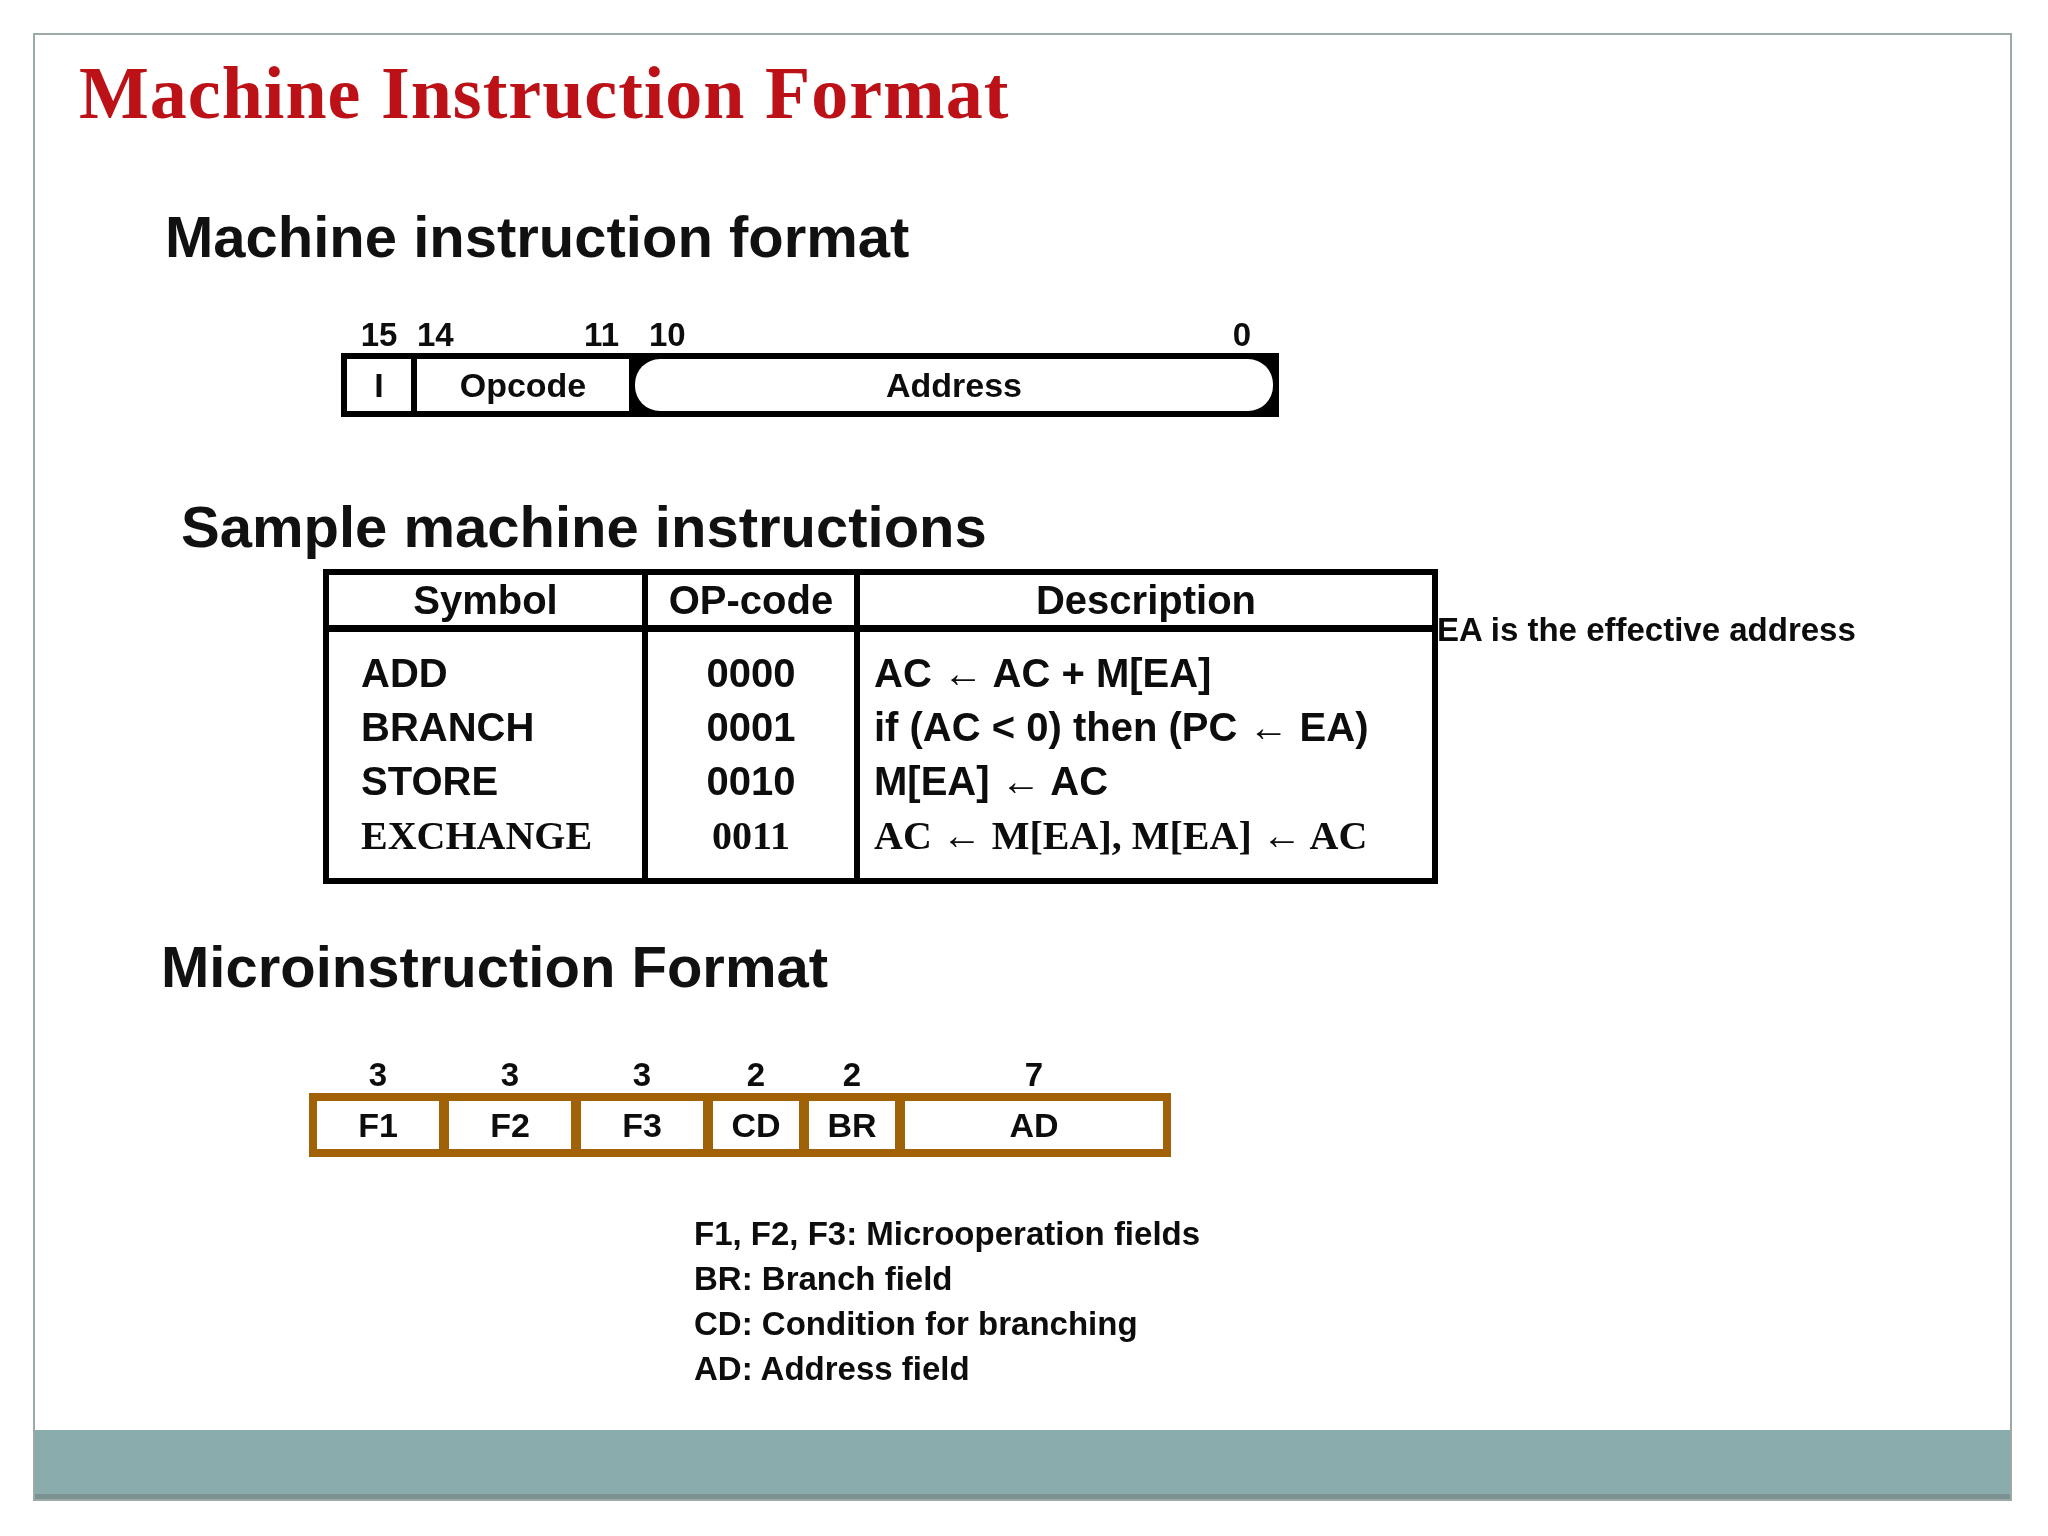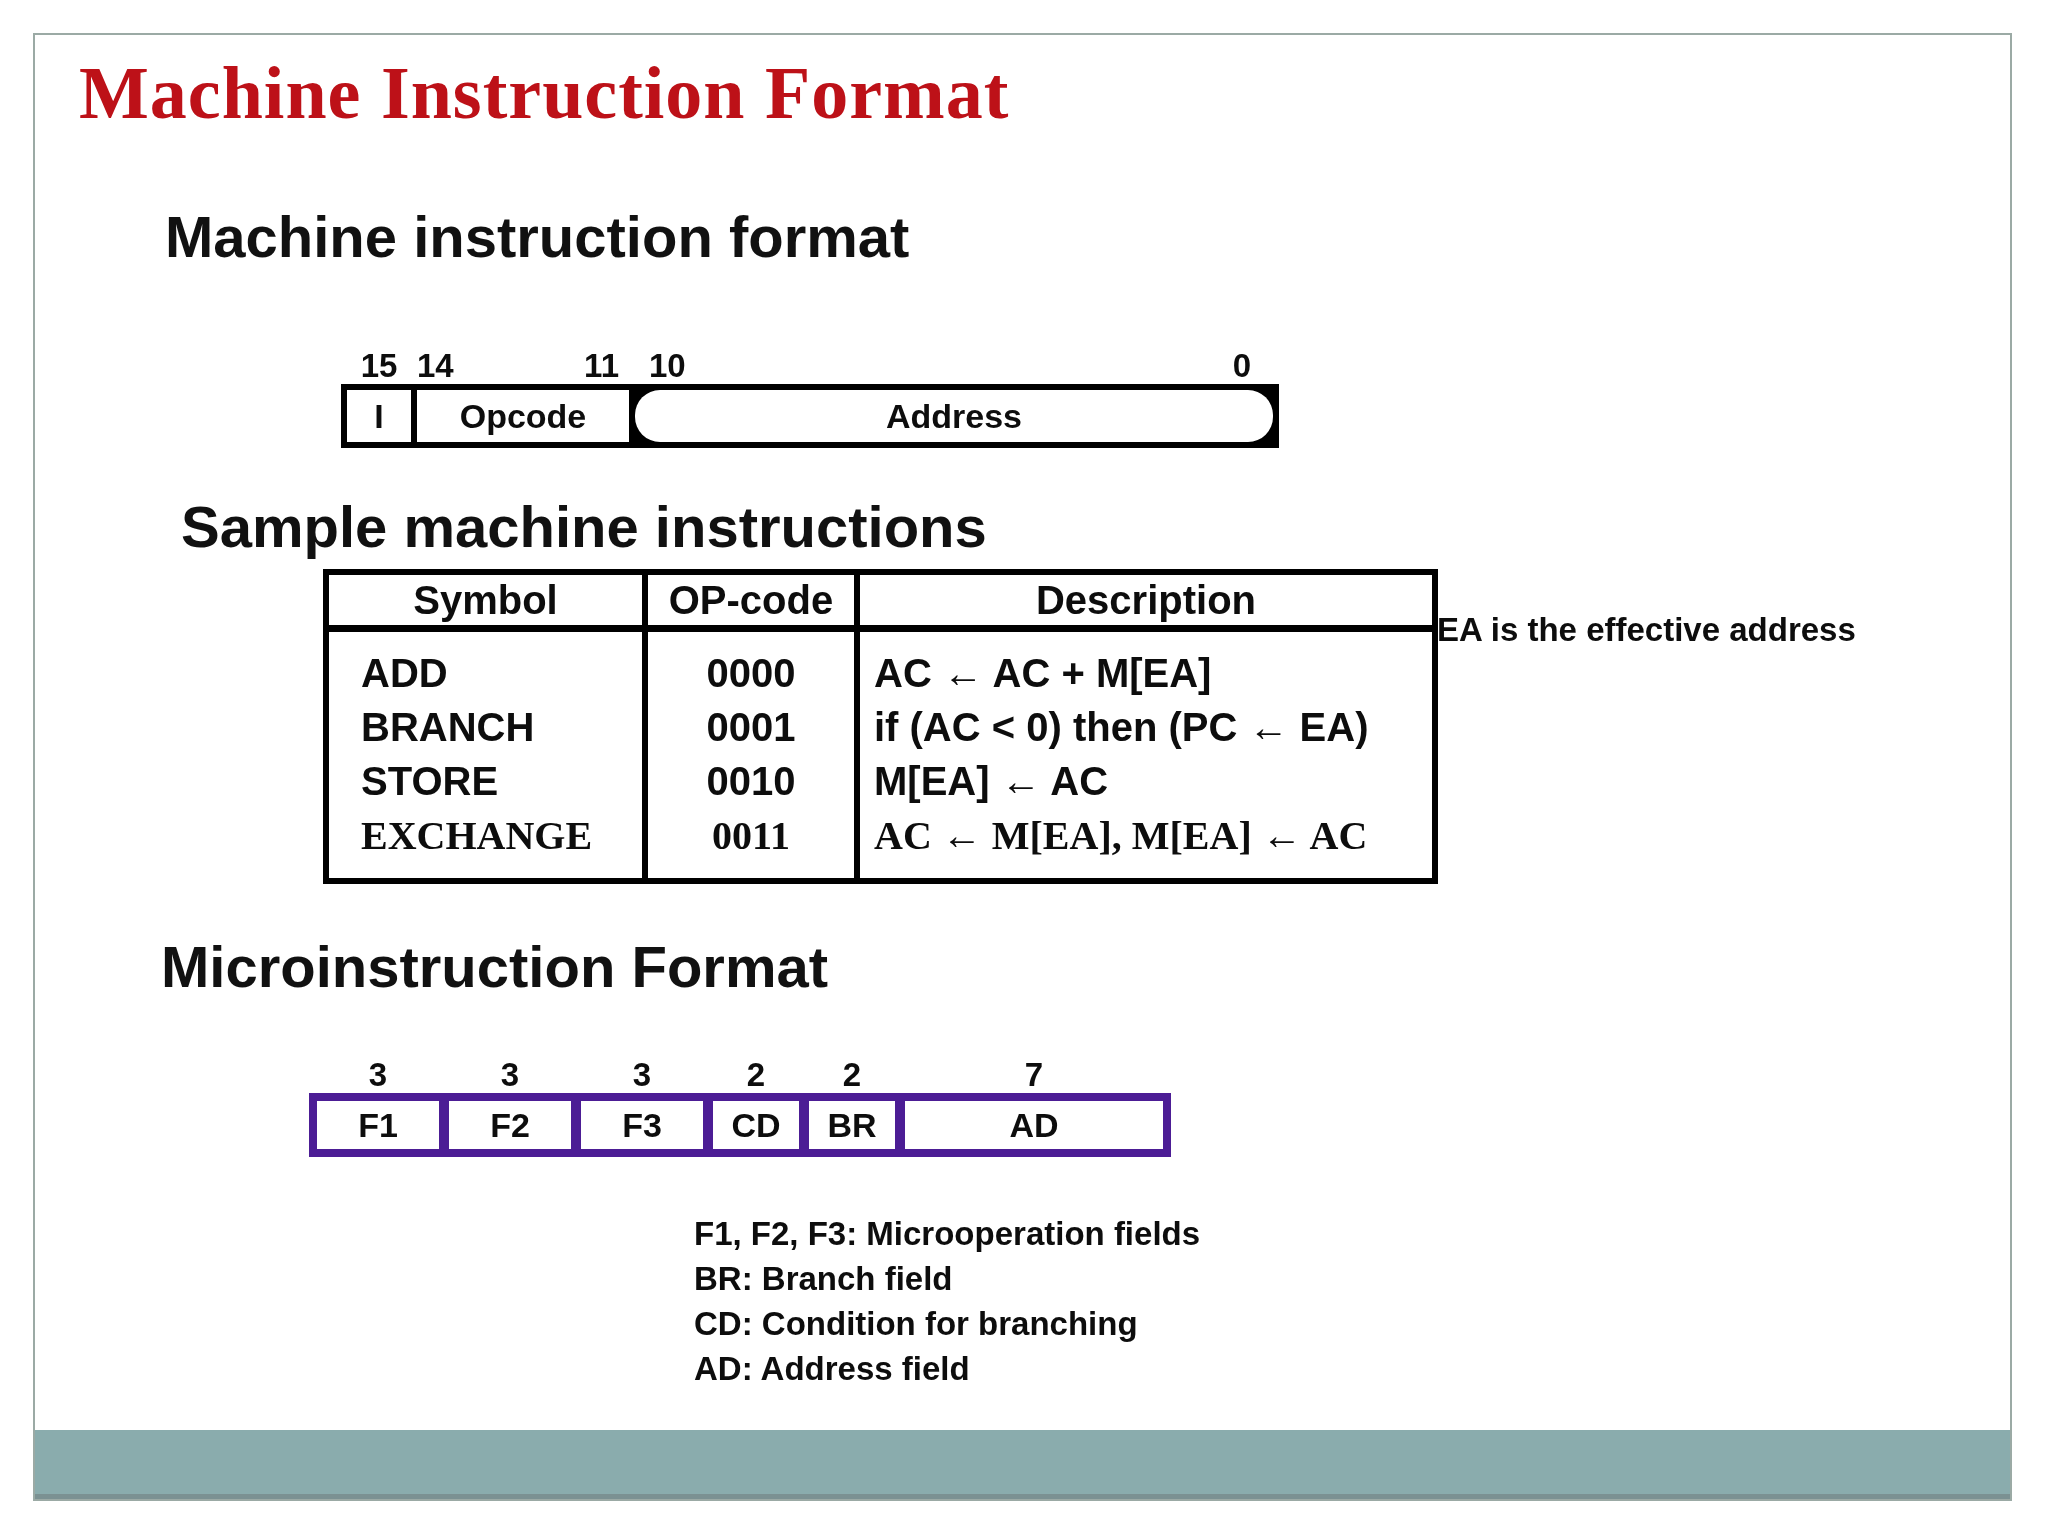--- a/index.html
+++ b/index.html
@@ -35,21 +35,21 @@
     font-weight:bold;
     font-size:58px;
     color:#111111;
     white-space:nowrap;
   }
   .h2-machine{ left:130px; top:168px; }
   .h2-sample{ left:146px; top:458px; }
   .h2-micro{ left:126px; top:898px;text-align:right; }
 
   
-  .mi-diagram{ position:absolute; left:306px; top:278px;margin-top:31px; }
+  .mi-diagram{ position:absolute; left:306px; top:278px; }
   .mi-bits{
     display:flex; width:938px;
     font-weight:bold; font-size:33px;
     height:40px; align-items:flex-end; line-height:36px;
   }
   .mi-bits .seg{ display:flex; }
   .seg-i{ width:76px; justify-content:center; }
   .seg-op{ width:224px; justify-content:space-between; padding-right:22px; box-sizing:border-box; }
   .seg-ad{ width:638px; justify-content:space-between; padding:0 28px 0 8px; box-sizing:border-box; }
   .mi-box{
@@ -107,21 +107,21 @@
   .uf-bits{
     display:flex; width:878px;
     padding:0 8px; box-sizing:border-box;
     font-weight:bold; font-size:33px;
     height:40px; align-items:flex-end; line-height:36px;
   }
   .uf-bits .slot{ text-align:center; }
   .uf-bits .slot + .slot{ margin-left:10px; }
   .uf-box{
     display:flex;
-    background:#4c1d95;
+    background:#a16207;
     padding:8px;
     width:862px; box-sizing:border-box;
   }
   .uf-cell{
     background:#fff;
     height:48px;
     display:flex; align-items:center; justify-content:center;
     font-weight:bold; font-size:34px;
   }
   .uf-cell + .uf-cell{ margin-left:10px; }

